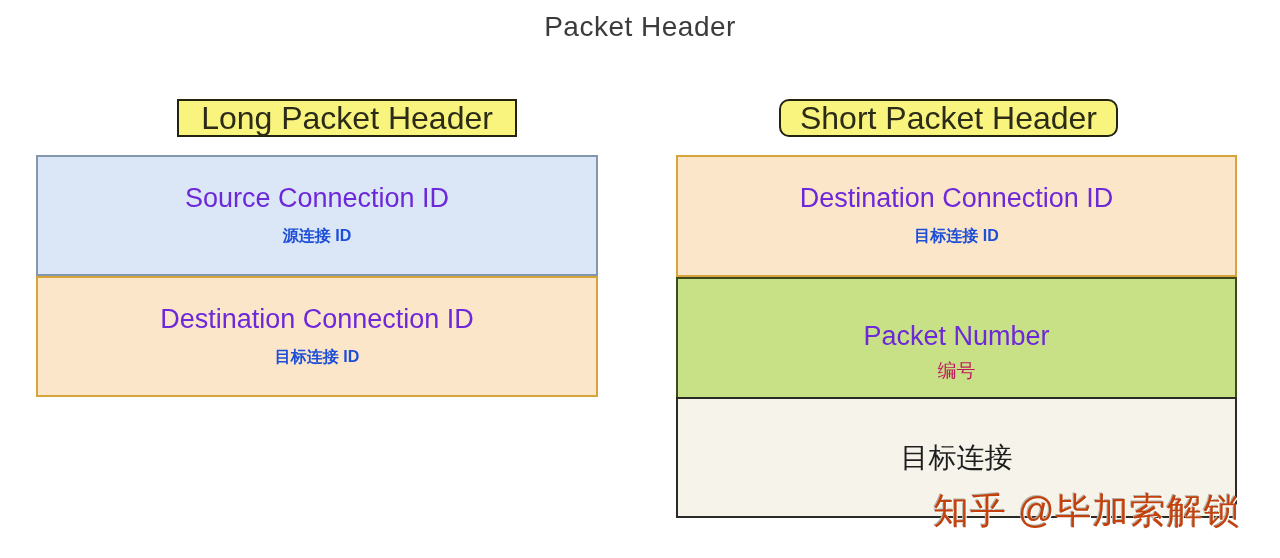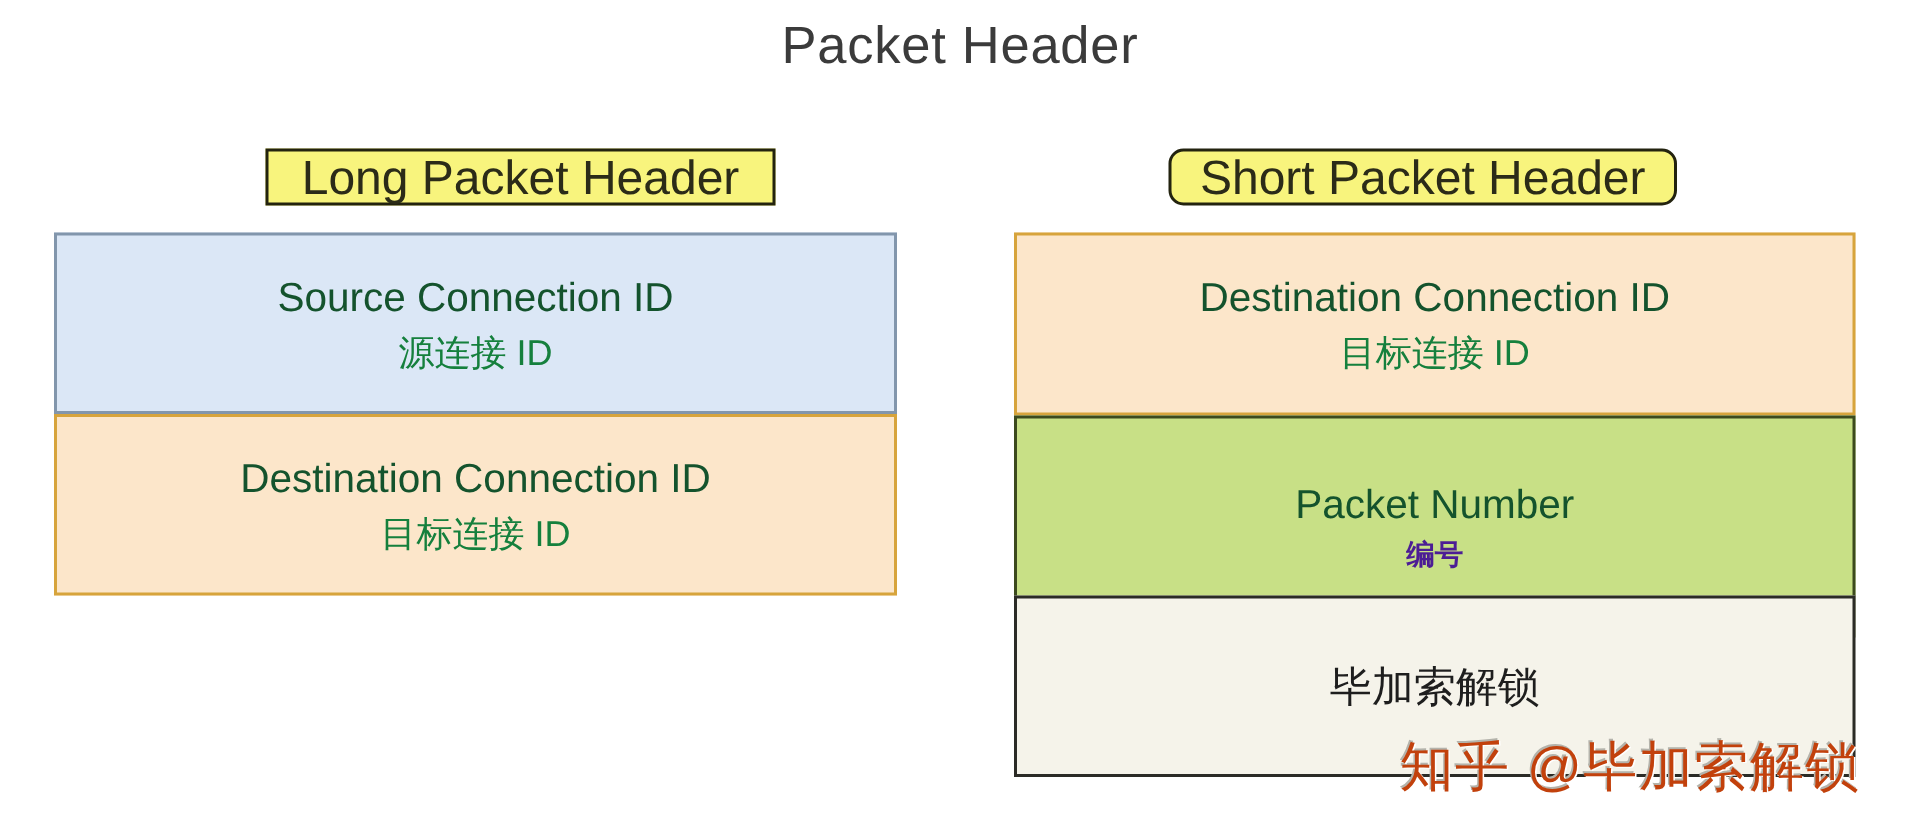--- a/index.html
+++ b/index.html
@@ -11,21 +11,21 @@
   }
   .canvas {
     position: relative;
     width: 1280px; height: 558px;
     background: #ffffff;
   }
   .diagram-title {
     position: absolute;
     top: 11px; left: 0; width: 1280px;
     text-align: center;
-    font-size: 35px;
+    font-size: 28px;
     color: #3b3b3b;
     letter-spacing: 0.5px;
   }
   .label-box {
     position: absolute;
     top: 99px; height: 38px;
     background: #f8f47d;
     border: 2px solid #23230f;
     display: flex; align-items: center; justify-content: center;
     font-size: 32px;
@@ -49,35 +49,35 @@
 
   .c-l1 { top: 155px; height: 121px; background: #dbe7f6; border: 2px solid #8296ac; }
   .c-l2 { top: 276px; height: 121px; background: #fce6ca; border: 2px solid #d7a43c; }
   .c-r1 { top: 155px; height: 122px; background: #fce6ca; border: 2px solid #d7a43c; }
   .c-r2 { top: 277px; height: 148px; background: #c8e086; border: 2px solid #3c4a1e; }
   .c-r3 { top: 397px; height: 121px; background: #f5f3ea; border: 2px solid #2b2b26; }
 
   .line-en {
     font-size: 27px;
     line-height: 40px;
-    color: #14532d;
+    color: #6d28d9;
     white-space: nowrap;
   }
   .line-zh {
-    font-size: 24px;
+    font-size: 16px;
     line-height: 36px;
-    color: #15803d;
+    color: #1d4ed8;
     white-space: nowrap;
+    font-weight: bold;
   }
   .line-zh-small {
     font-size: 19px;
     line-height: 30px;
-    color: #4c1d95;
+    color: #be185d;
     white-space: nowrap;
-    font-weight: bold;
   }
   .line-payload {
     font-size: 28px;
     line-height: 40px;
     color: #1e1e1e;
     white-space: nowrap;
   }
   .watermark {
     position: absolute;
     top: 487px;
@@ -119,18 +119,18 @@
     <div class="line-en">Destination Connection ID</div>
     <div class="line-zh">目标连接 ID</div>
   </div>
 
   <div class="cell col-right c-r2">
     <div class="line-en">Packet Number</div>
     <div class="line-zh-small">编号</div>
   </div>
 
   <div class="cell col-right c-r3">
-    <div class="line-payload">毕加索解锁</div>
+    <div class="line-payload">目标连接</div>
   </div>
 
   <div class="watermark">知乎 @毕加索解锁</div>
 
 </div>
 
 </body></html>

